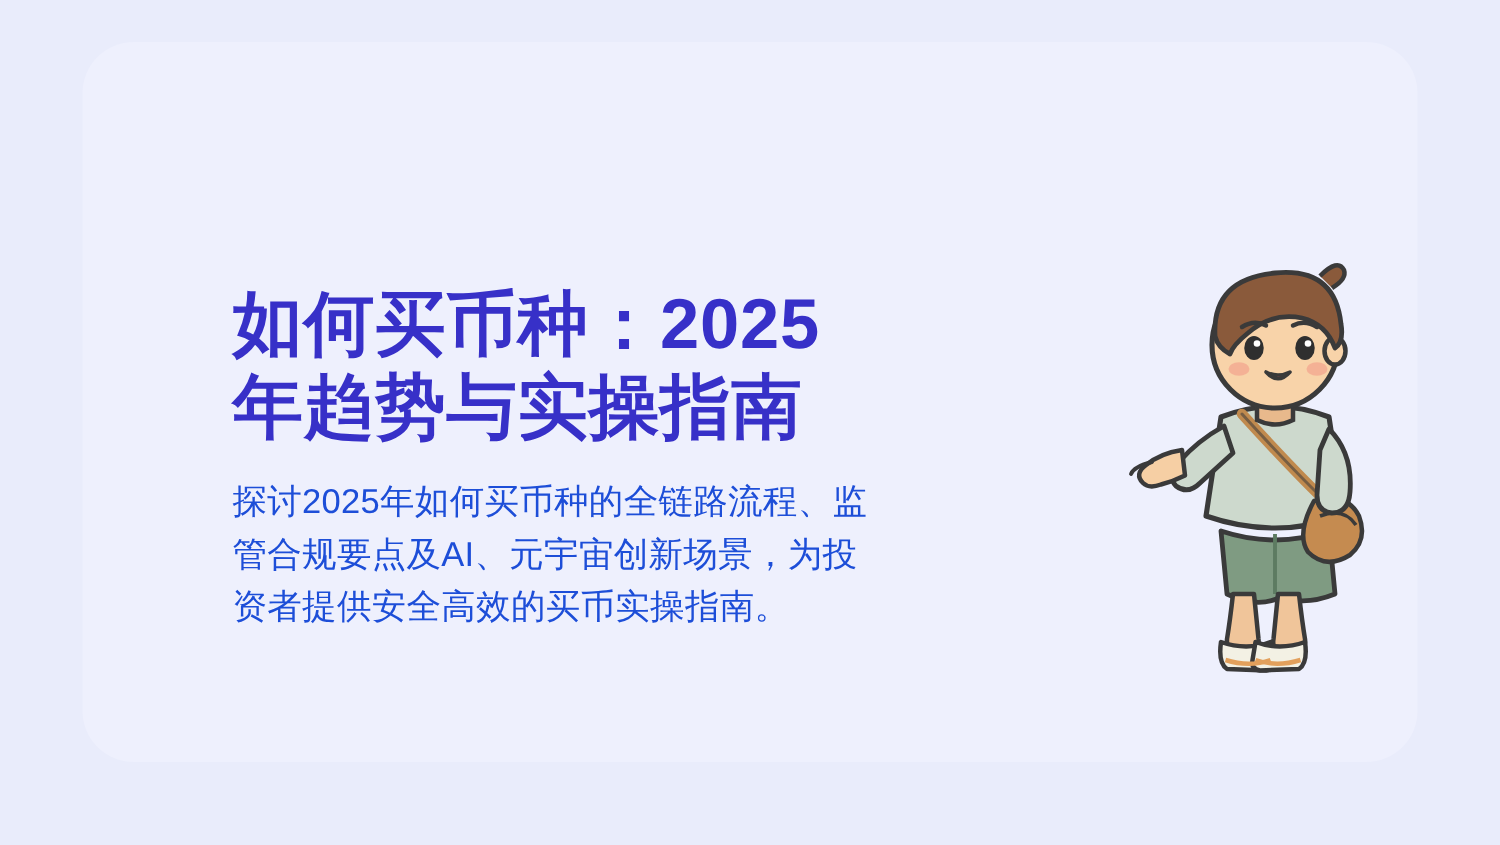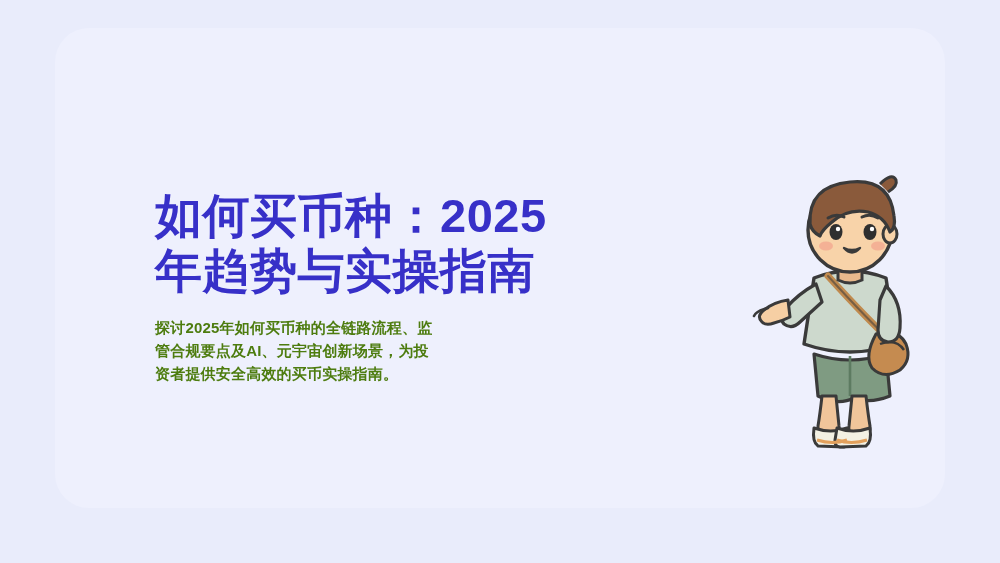--- a/index.html
+++ b/index.html
@@ -40,24 +40,24 @@
     font-size: 47px;
     font-weight: bold;
     color: #3730c8;
     line-height: 1.18;
     letter-spacing: 0.5px;
     margin: 0;
     white-space: pre-line;
   }
   .subtitle {
     margin: 18px 0 0 0;
-    font-size: 15px;
+    font-size: 23px;
     line-height: 1.52;
-    color: #4d7c0f;
-    font-weight: bold;
+    color: #1d4ed8;
+    font-weight: normal;
     letter-spacing: 0.2px;
     white-space: pre-line;
   }
   .illustration {
     position: absolute;
     left: 655px;
     top: 130px;
     width: 290px;
     height: 300px;
   }

